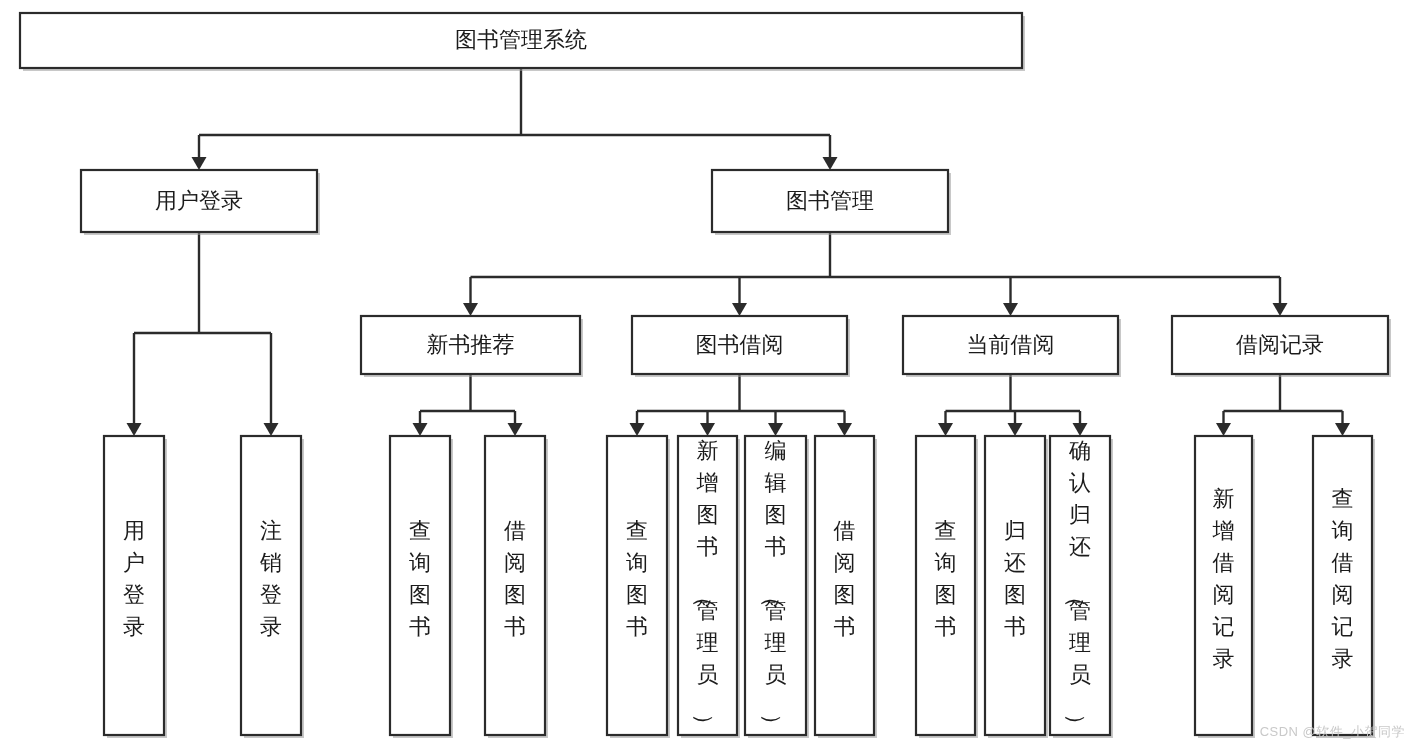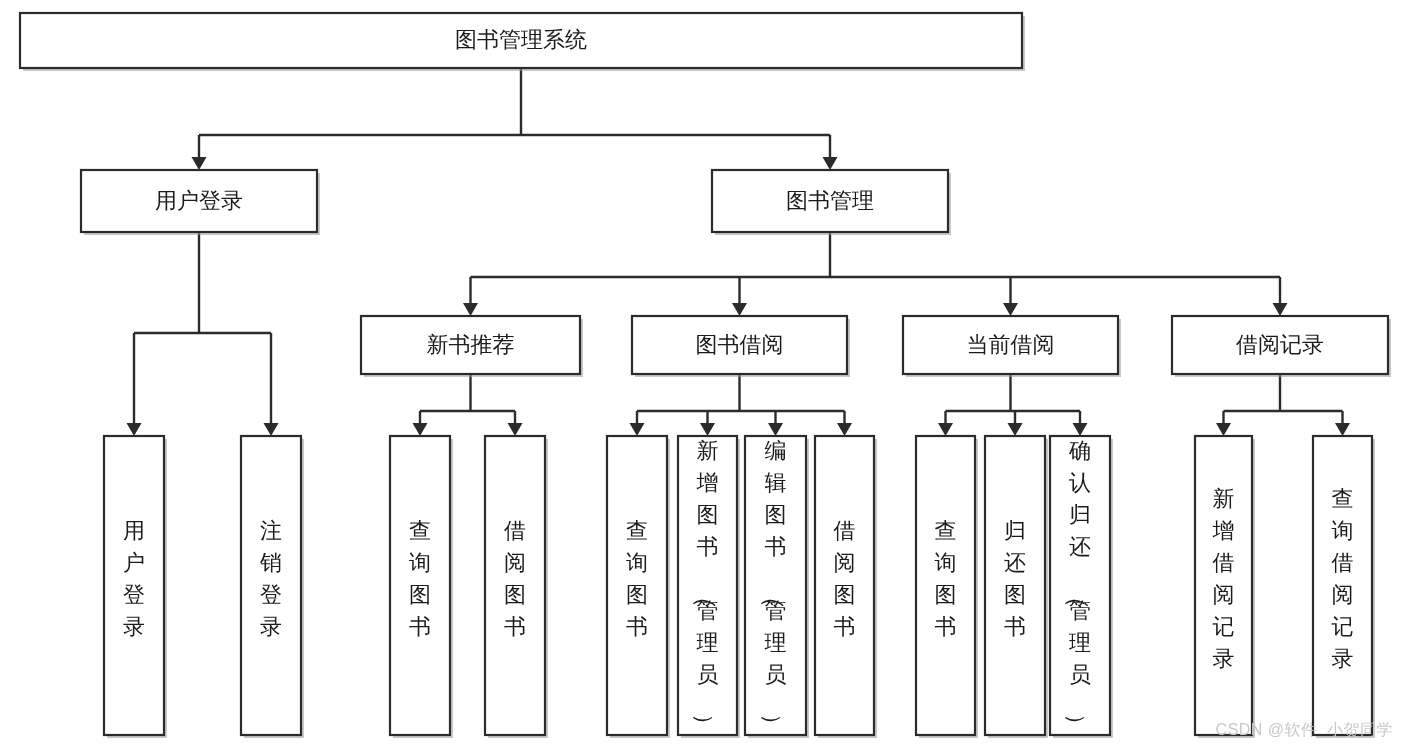--- a/index.html
+++ b/index.html
@@ -52,24 +52,24 @@
     dominant-baseline: middle;
   }
   .node-label-v {
     font-family: "Liberation Sans", "DejaVu Sans", sans-serif;
     font-size: 22px;
     fill: #1b1b1b;
     text-anchor: middle;
   }
   .watermark {
     position: absolute;
-    right: 12px;
+    right: 0;
     bottom: 6px;
     font-family: "Liberation Sans", "DejaVu Sans", sans-serif;
-    font-size: 16px;
+    font-size: 13px;
     color: #c9c9c9;
     letter-spacing: 0.5px;
     white-space: nowrap;
   }
 </style>
 </head>
 <body>
 
 <div id="diagram-root">
   <svg class="flow" id="flow-svg" viewBox="0 0 1405 747">

